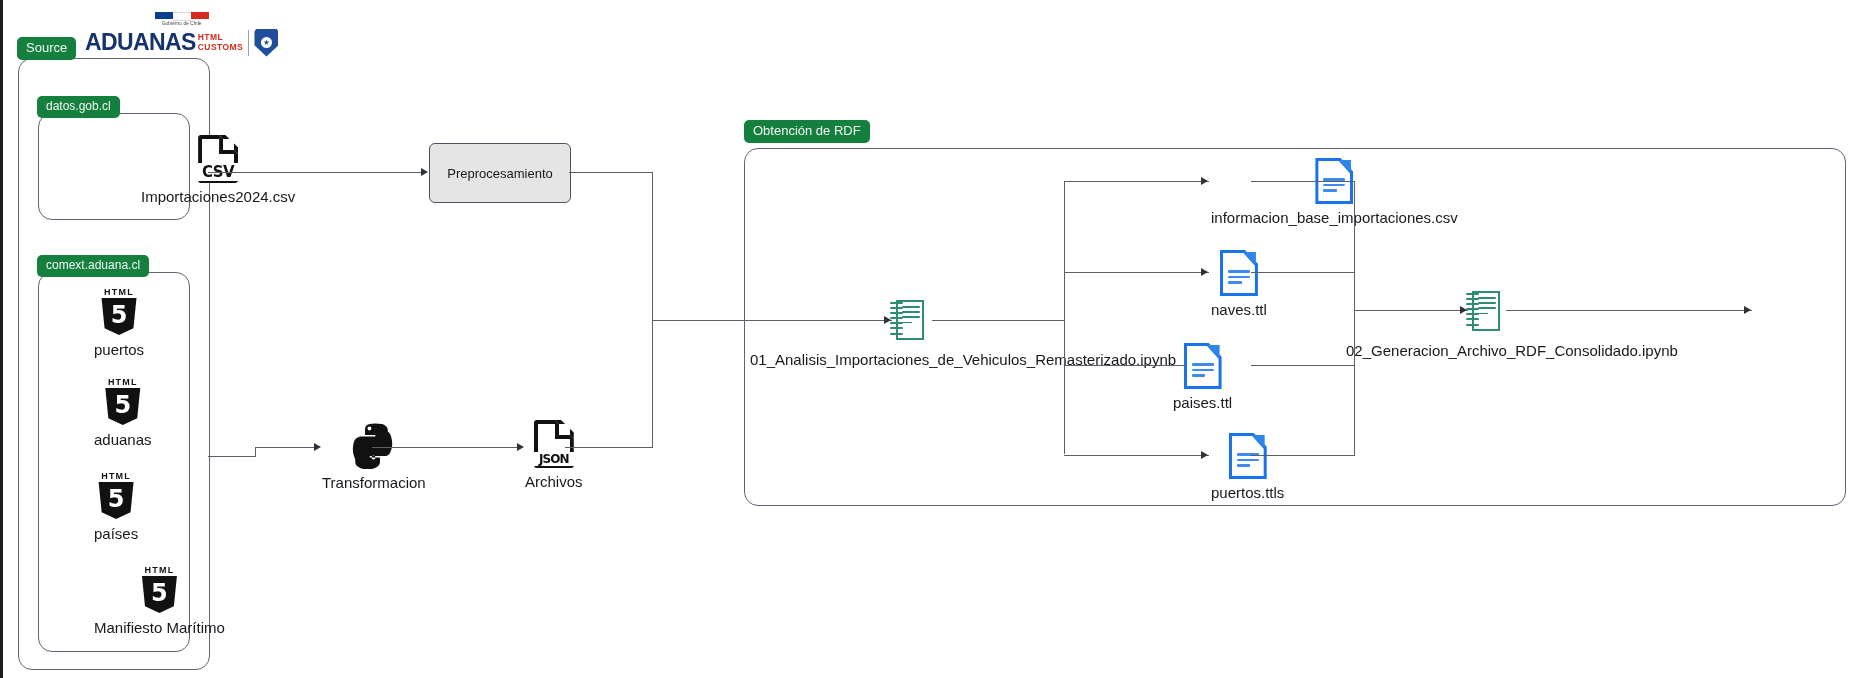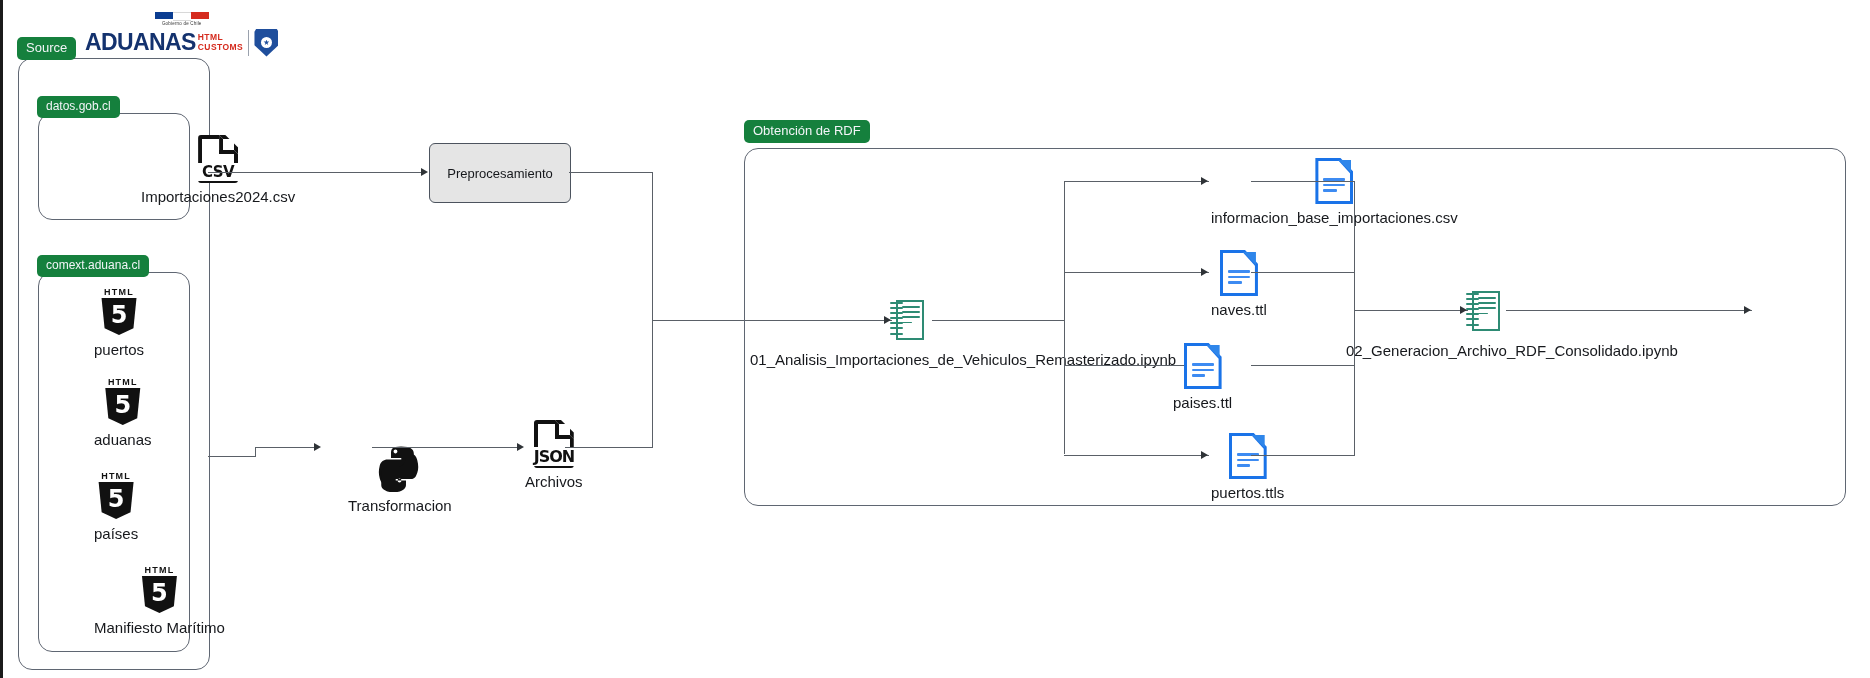--- a/index.html
+++ b/index.html
@@ -58,21 +58,21 @@
 
   
   .filedoc{position:relative;width:40px;height:48px;}
   .filedoc .body{position:absolute;inset:0;border:4px solid #111;border-radius:3px;
      background:#fff;clip-path:polygon(0 0,68% 0,100% 26%,100% 100%,0 100%);}
   .filedoc .fold{position:absolute;right:0;top:0;width:15px;height:15px;background:#fff;
      border-left:4px solid #111;border-bottom:4px solid #111;transform:skewX(0deg);
      clip-path:polygon(0 0,100% 100%,0 100%);}
   .filedoc .tag{position:absolute;left:0;right:0;bottom:2px;text-align:center;font-size:15px;
      font-weight:bold;color:#111;letter-spacing:-0.5px;font-family:"DejaVu Sans",sans-serif;background:#fff;}
-  .filedoc.json .tag{font-size:16px;letter-spacing:-1px;}
+  .filedoc.json .tag{font-size:12px;letter-spacing:-1px;}
 
   
   .bluedoc{position:relative;width:38px;height:46px;}
   .bluedoc .body{position:absolute;inset:0;background:#1a73e8;
      clip-path:polygon(0 0,66% 0,100% 30%,100% 100%,0 100%);}
   .bluedoc .inner{position:absolute;left:3px;top:3px;right:3px;bottom:3px;background:#fff;
      clip-path:polygon(0 0,64% 0,100% 32%,100% 100%,0 100%);}
   .bluedoc .corner{position:absolute;right:2px;top:2px;width:13px;height:13px;background:#2f86ea;
      clip-path:polygon(0 0,100% 100%,100% 0);}
   .bluedoc .lines{position:absolute;left:8px;right:8px;top:20px;}
@@ -181,21 +181,21 @@
     <div class="cap">Manifiesto Marítimo</div>
   </div>
 
   <div class="procbox" style="left:429px;top:143px;width:140px;height:58px;">
     <span>Preprocesamiento</span>
   </div>
 
   <div class="h" style="left:208px;top:172px;width:214px;"></div>
   <div class="arrow" style="left:421px;top:167.5px;"></div>
 
-  <div class="node" style="left:322px;top:446px;margin-left:26px;">
+  <div class="node" style="left:322px;top:423px;">
     <div class="pyicon">
       <svg width="46" height="46" viewBox="0 0 64 64" aria-hidden="true">
         <path fill="#111111" d="M31.9 3c-3.6 0-6.6.3-9 .9-6.1 1.5-7.2 4.6-7.2 10.4v7.6h16.6v2.1H9.9c-5.8 0-10.9 3.5-12.5 10.2-1.8 7.6-1.9 12.4 0 20.4 1.4 6 4.8 10.2 10.6 10.2h5.7v-9.1c0-6.6 5.7-12.4 12.4-12.4h16.5c5.6 0 10-4.6 10-10.2V14.3c0-5.4-4.6-9.5-10-10.4-3.4-.6-7-0.9-10.7-.9zm-9 5.1c1.7 0 3.1 1.4 3.1 3.2 0 1.7-1.4 3.1-3.1 3.1-1.7 0-3.1-1.4-3.1-3.1 0-1.8 1.4-3.2 3.1-3.2z" transform="translate(6,-2) scale(0.86)"></path>
         <path fill="#111111" d="M48.1 24.1v8.8c0 6.9-5.8 12.7-12.4 12.7H19.2c-5.5 0-10 4.7-10 10.2v19.1c0 5.4 4.7 8.6 10 10.2 6.3 1.9 12.4 2.2 20 0 5-1.5 10-4.4 10-10.2v-7.6H32.6v-2.1h24.9c5.8 0 8-4.1 10-10.2 2.1-6.3 2-12.3 0-20.4-1.4-5.9-4.2-10.2-10-10.2h-9.4zm-9.3 40.1c1.7 0 3.1 1.4 3.1 3.1 0 1.8-1.4 3.2-3.1 3.2-1.7 0-3.1-1.4-3.1-3.2 0-1.7 1.4-3.1 3.1-3.1z" transform="translate(-2,-10) scale(0.86)"></path>
       </svg>
     </div>
     <div class="cap">Transformacion</div>
   </div>
 
   <div class="h" style="left:208px;top:456px;width:47px;"></div>

